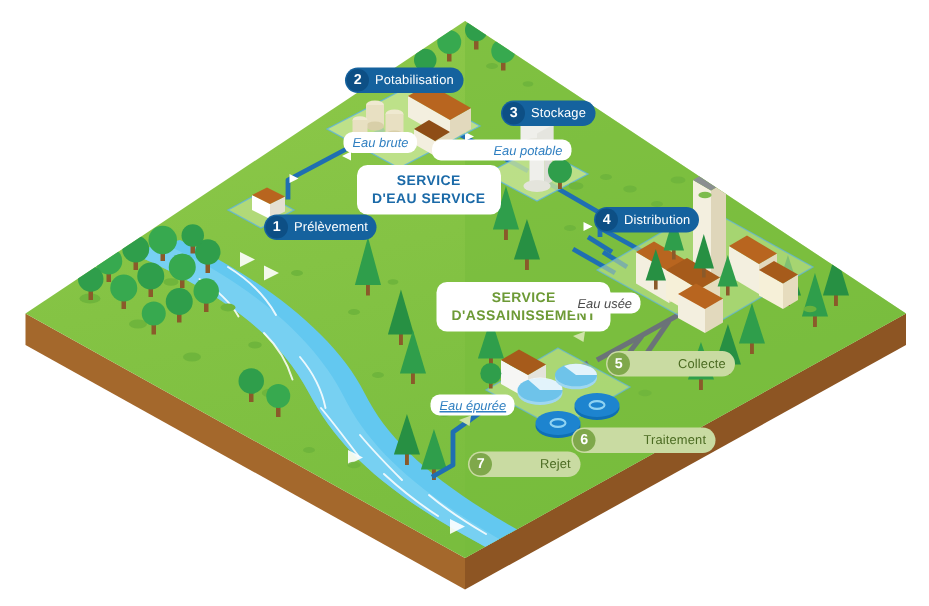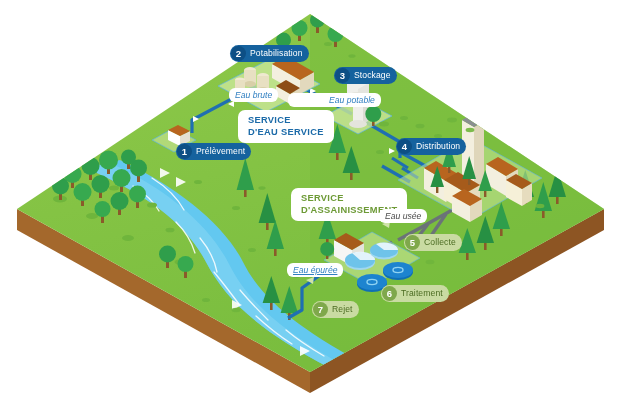--- a/index.html
+++ b/index.html
@@ -55,41 +55,42 @@
     background: #15629e;
   }
   .chip.blue .num { background: #0d4f85; }
   .chip.blue .txt { color: #ffffff; }
 
   
   .chip.green {
     background: #c9dba2;
   }
   .chip.green .num { background: #7fa84b; }
-  .chip.green .txt { color: #4b6b22; }
+  .chip.green .txt { color: #4b6b22; margin-left: 28px; }
 
   
   .flowlabel {
     position: absolute;
     background: #ffffff;
     border-radius: 6px;
     font-style: italic;
     font-size: 8.6px;
     padding: 2.5px 6px;
     white-space: nowrap;
     line-height: 1;
   }
   .flowlabel.b { color: #2f7fc1; }
   .flowlabel.g { color: #4b4b4b; }
 
   
   .servicebox {
     position: absolute;
     background: #ffffff;
     border-radius: 7px;
+    text-align: center;
     padding: 5px 10px;
     font-size: 9.3px;
     font-weight: bold;
     letter-spacing: .3px;
     line-height: 1.25;
     white-space: nowrap;
   }
   .servicebox.blue { color: #1b6aa8; }
   .servicebox.green { color: #6d9a36; }
 </style>
@@ -471,21 +472,21 @@
     <div>D'EAU SERVICE</div>
   </div>
 
   <div class="servicebox green" style="left:291px; top:188px;">
     <div>SERVICE</div>
     <div>D'ASSAINISSEMENT</div>
   </div>
 
   <div class="flowlabel b" style="left:205px; top:88px;margin-left:24px;">Eau brute</div>
   <div class="flowlabel b" style="left:288px; top:93px;padding-left:41px;">Eau potable</div>
-  <div class="flowlabel g" style="left:379px; top:209px;">Eau usée</div>
+  <div class="flowlabel g" style="left:379px; top:195px;">Eau usée</div>
   <div class="flowlabel b" style="left:287px; top:263px;text-decoration:underline;">Eau épurée</div>
 
   <div class="chip blue" style="left:176px; top:143px;">
     <span class="num">1</span>
     <span class="txt">Prélèvement</span>
   </div>
 
   <div class="chip blue" style="left:230px; top:45px;">
     <span class="num">2</span>
     <span class="txt">Potabilisation</span>

